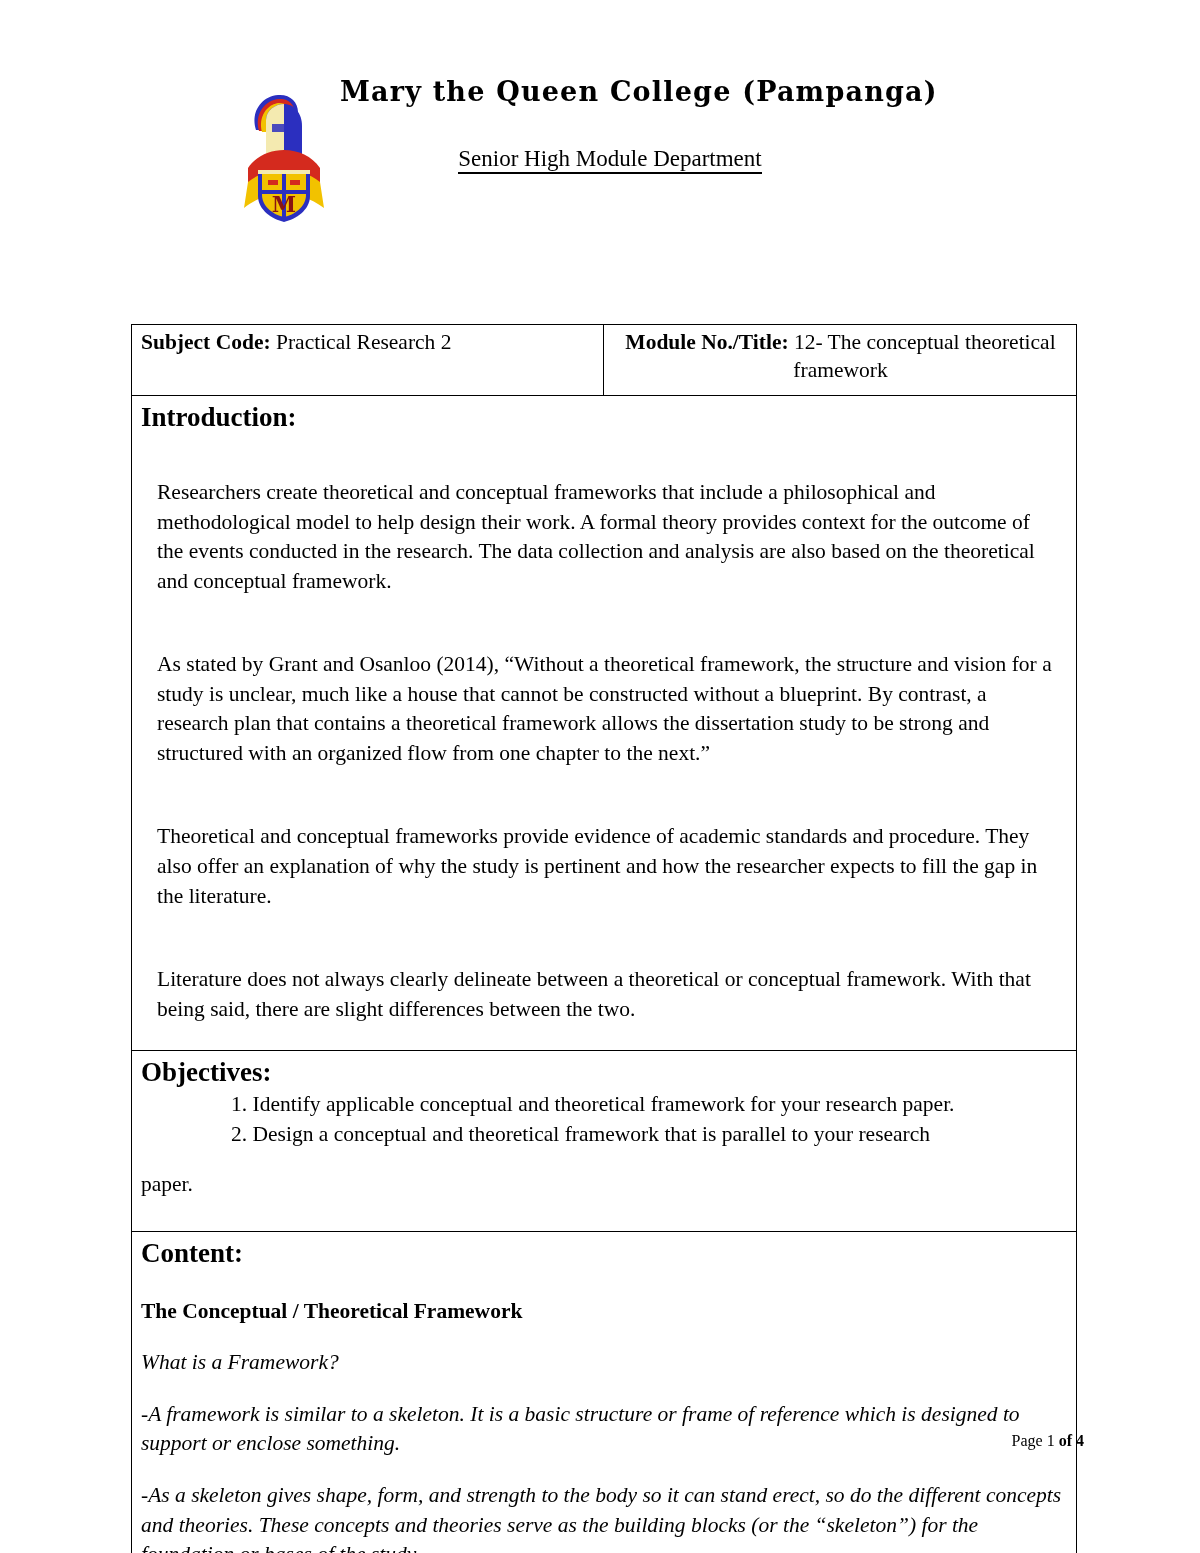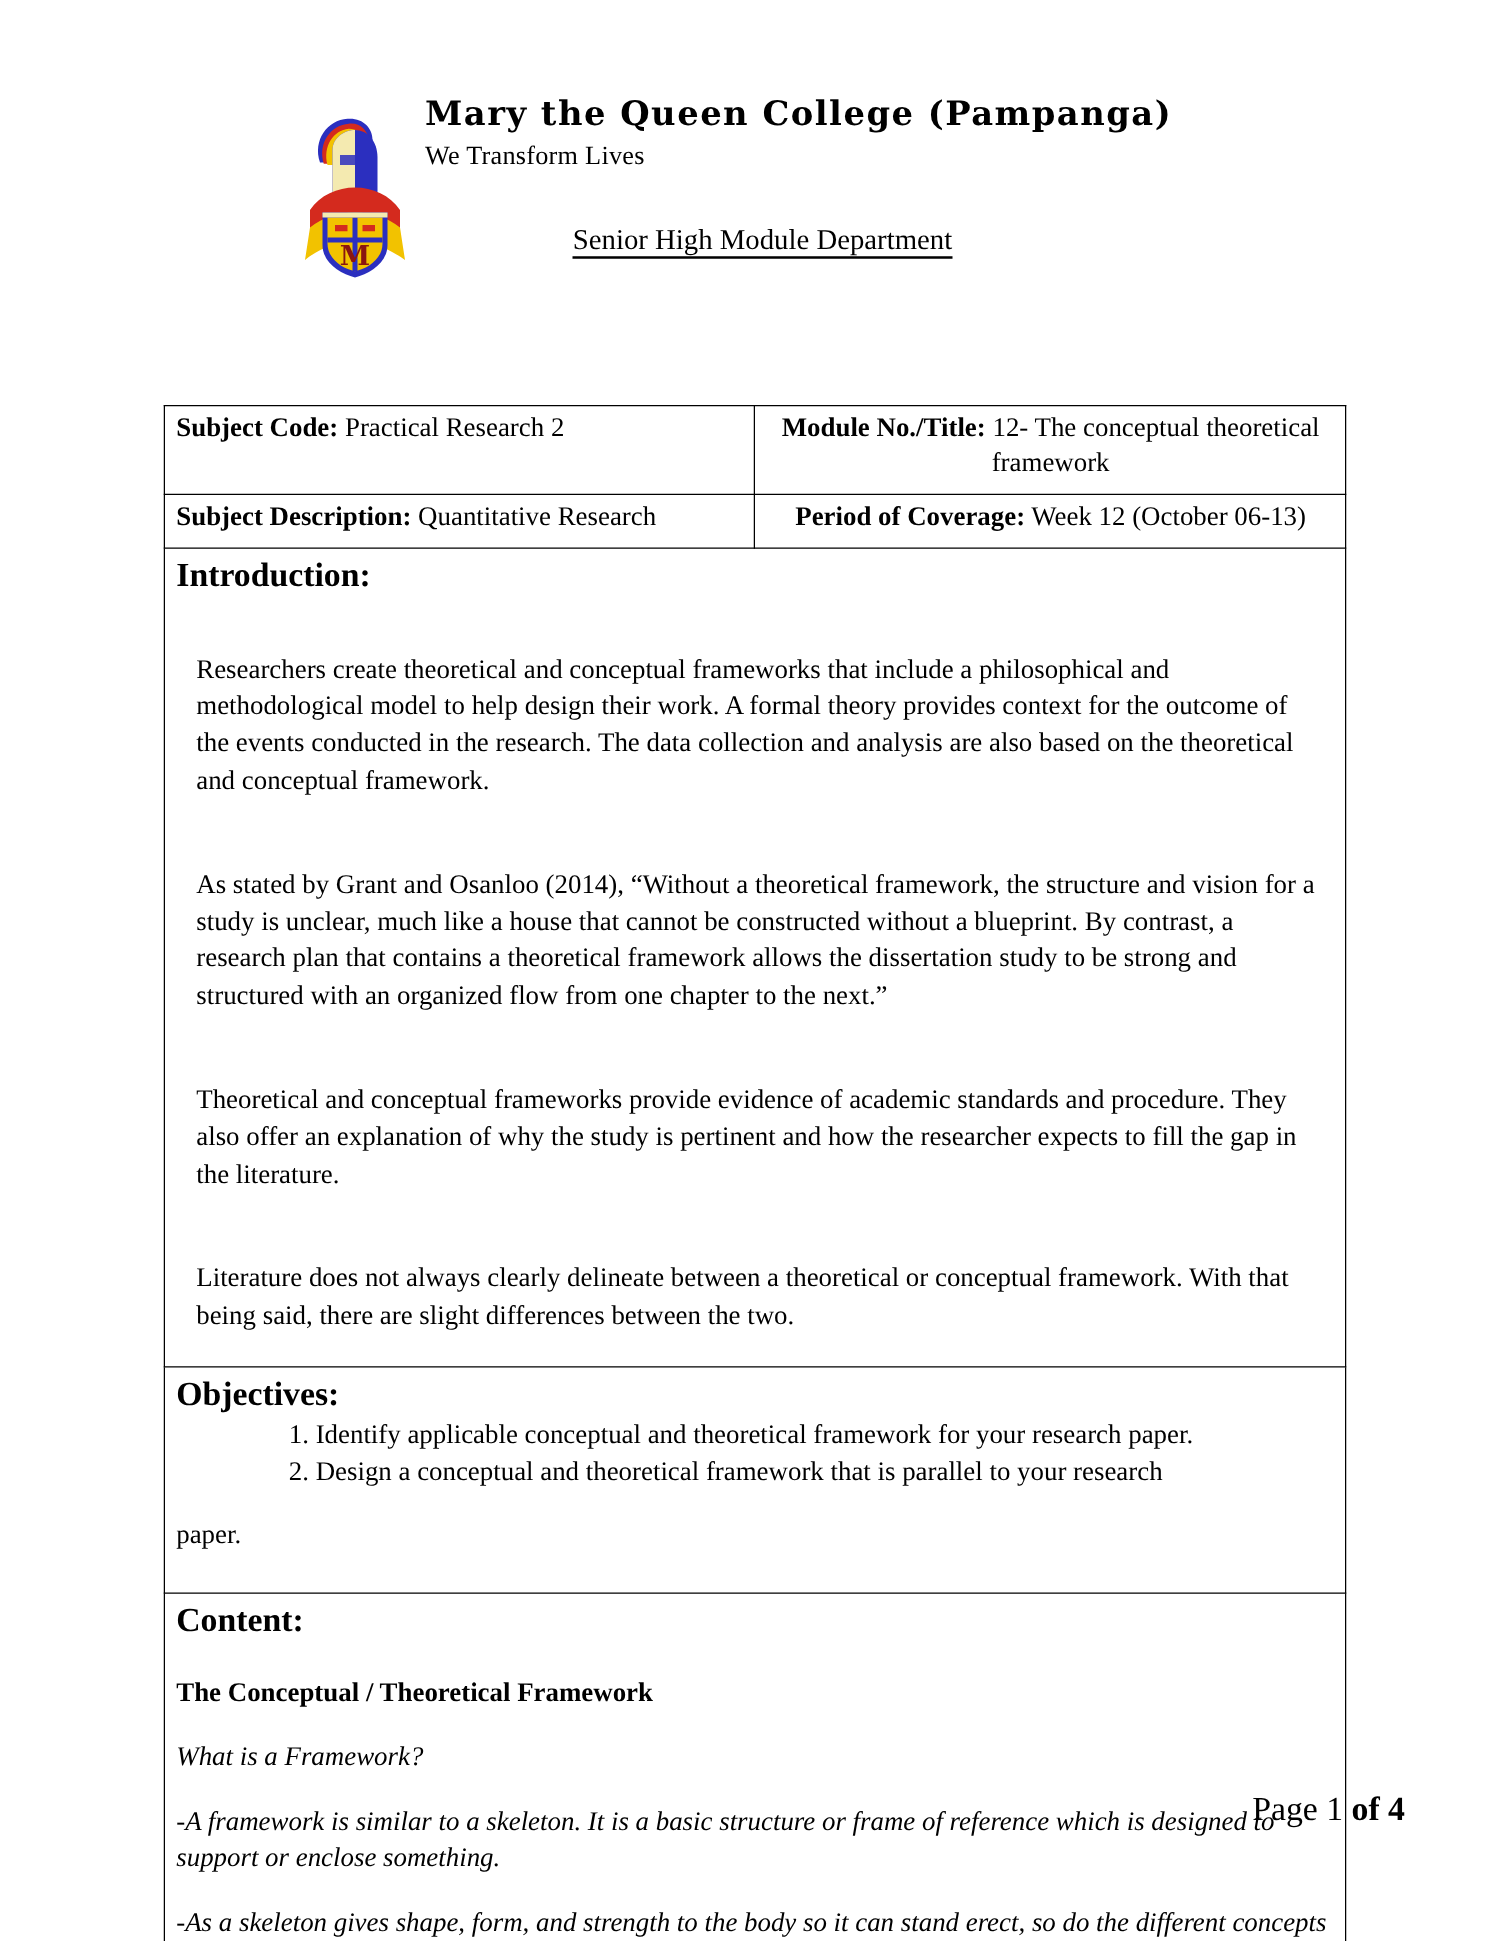--- a/index.html
+++ b/index.html
@@ -143,23 +143,23 @@
     margin: 0;
   }
 
   
   .footer {
     position: absolute;
     left: 0;
     right: 0;
     top: 1432px;
     text-align: right;
-    padding-right: 76px;
-    font-family: "Liberation Serif", serif;
-    font-size: 27px;
+    padding-right: 116px;
+    font-family: "Liberation Serif", serif;
+    font-size: 16px;
   }
   .footer .pg-strong { font-weight: bold; }
 </style>
 </head>
 <body>
 
 <div class="page">
 
   <div class="letterhead">
 
@@ -183,44 +183,35 @@
         <rect x="34" y="104" width="44" height="4" fill="#2b2fbf"></rect>
         <path d="M40 94 L50 94 L50 99 L40 99 Z" fill="#d42a1e"></path>
         <path d="M62 94 L72 94 L72 99 L62 99 Z" fill="#d42a1e"></path>
         <text x="56" y="126" font-family="DejaVu Serif, serif" font-size="22" font-weight="bold" fill="#8a1510" text-anchor="middle">M</text>
         <path d="M30 84 L82 84 L82 88 L30 88 Z" fill="#f4eab0"></path>
       </svg>
     </div>
 
     <div class="inst-block">
       <div class="inst-name">Mary the Queen College (Pampanga)</div>
-      <div class="inst-tagline">We Transform Lives</div>
     </div>
 
     <div class="dept-line">
       <span>Senior High Module Department</span>
     </div>
   </div>
 
   <table class="doc-table">
     <tbody>
       <tr>
         <td class="col-left">
           <span class="lbl">Subject Code:</span><span> Practical Research 2</span>
         </td>
         <td class="col-right">
           <span class="lbl">Module No./Title:</span><span> 12- The conceptual theoretical framework</span>
-        </td>
-      </tr>
-      <tr>
-        <td class="col-left">
-          <span class="lbl">Subject Description:</span><span> Quantitative Research</span>
-        </td>
-        <td class="col-right">
-          <span class="lbl">Period of Coverage:</span><span> Week 12 (October 06-13)</span>
         </td>
       </tr>
 
       <tr>
         <td class="body-cell" colspan="2">
           <div class="sec-head">Introduction:</div>
           <div class="gap-lg"></div>
           <p class="para">Researchers create theoretical and conceptual frameworks that include a philosophical and methodological model to help design their work. A formal theory provides context for the outcome of the events conducted in the research. The data collection and analysis are also based on the theoretical and conceptual framework.</p>
           <div class="gap-md"></div>
           <p class="para">As stated by Grant and Osanloo (2014), “Without a theoretical framework, the structure and vision for a study is unclear, much like a house that cannot be constructed without a blueprint. By contrast, a research plan that contains a theoretical framework allows the dissertation study to be strong and structured with an organized flow from one chapter to the next.”</p>

